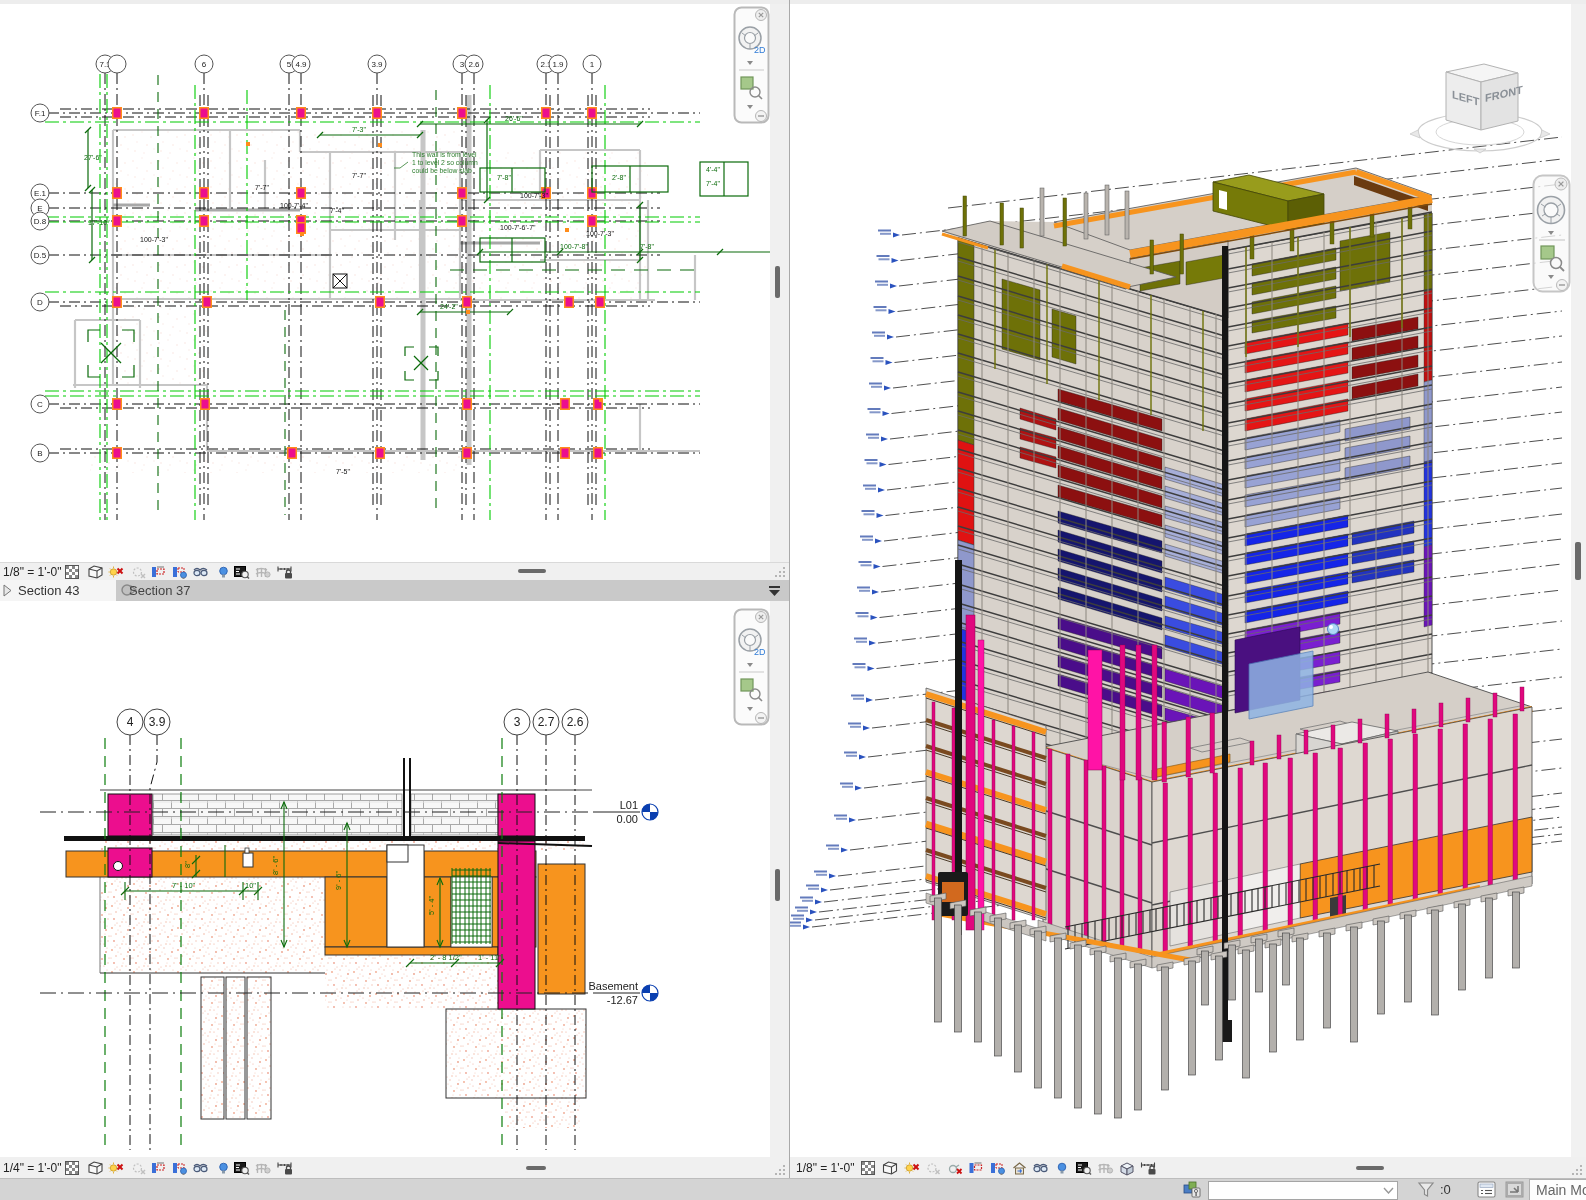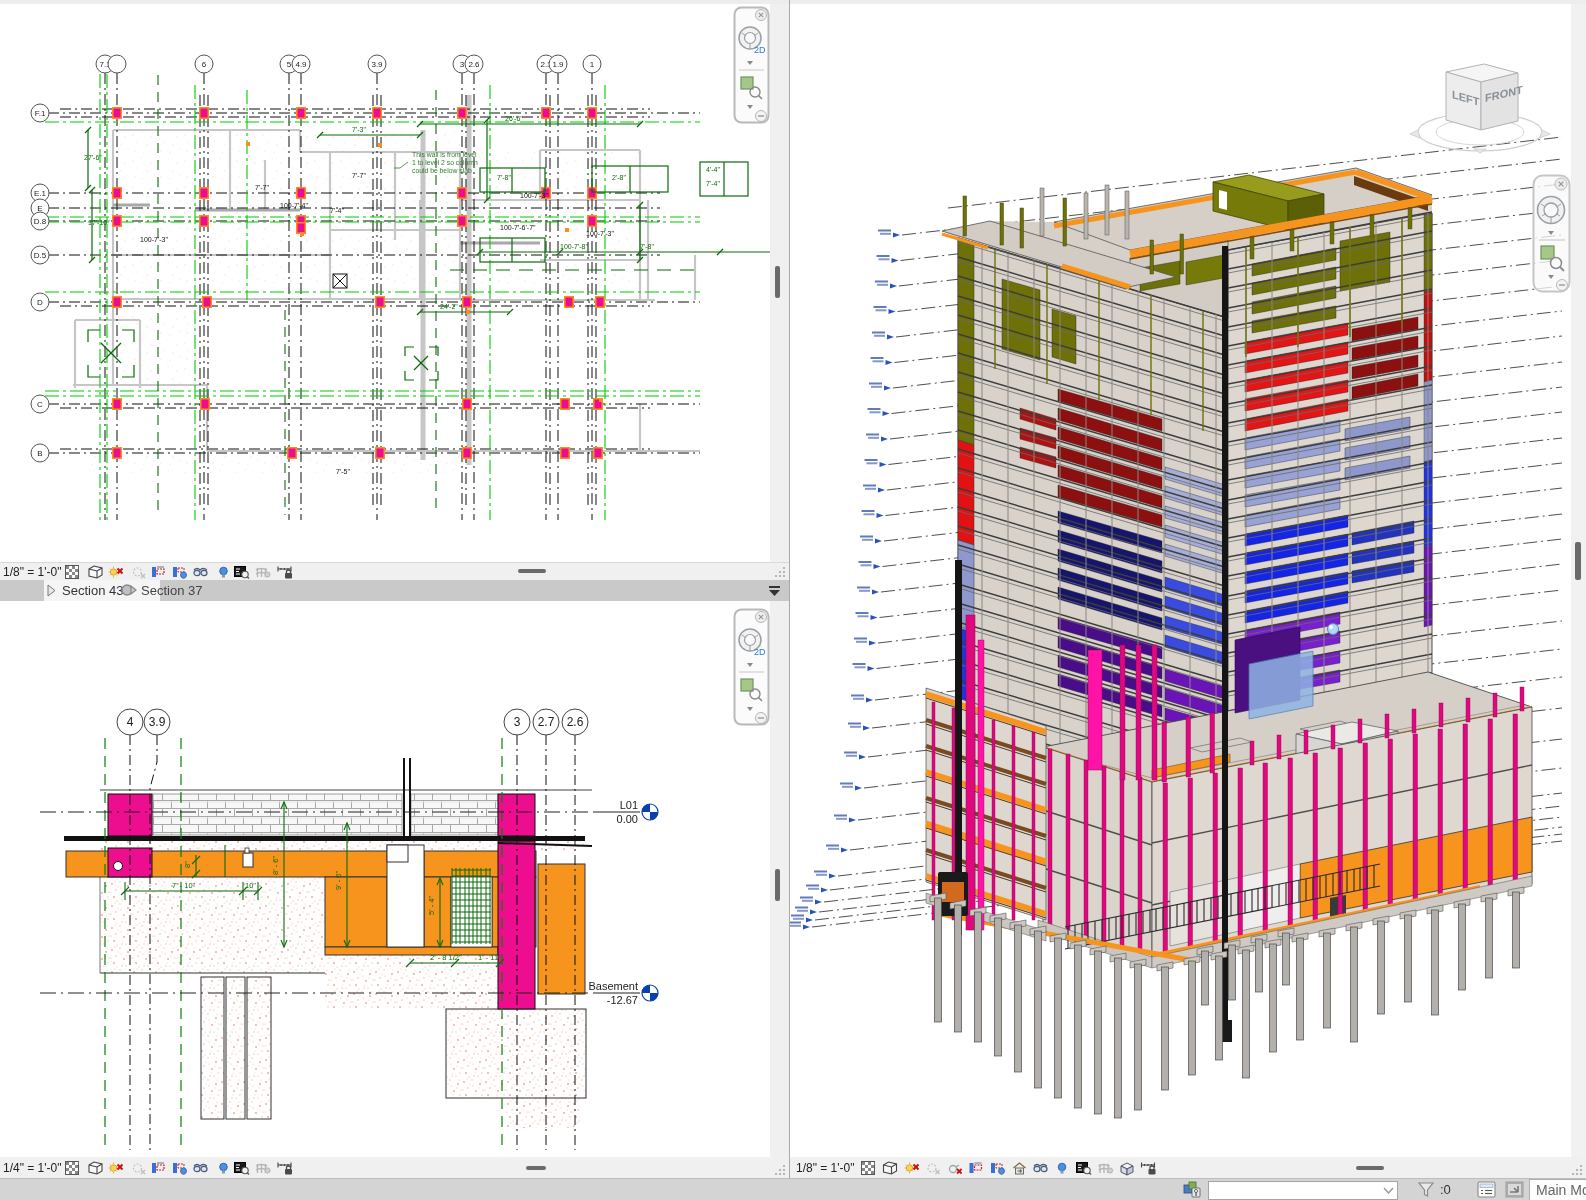--- a/index.html
+++ b/index.html
@@ -447,32 +447,32 @@
         <rect x="4" y="4" width="2" height="2"></rect>
         <rect x="8" y="4" width="2" height="2"></rect>
         <rect x="0" y="8" width="2" height="2"></rect>
         <rect x="4" y="8" width="2" height="2"></rect>
         <rect x="8" y="8" width="2" height="2"></rect>
       </g>
     </svg>
 </div>
 
 <div id="tabs" class="abs">
-  <div class="tab" style="left:0;width:116px;background:#f5f5f5;margin-left:44px;">
+  <div class="tab" style="left:0;width:116px;background:#f5f5f5;">
     <svg class="abs" style="left:2px;top:4px" width="12" height="13" viewBox="0 0 12 13">
         <path d="M2 1 L9 6.5 L2 12 Z" fill="#e8e8e8" stroke="#777" stroke-width="1"></path>
       </svg>
     <span style="position:absolute;left:18px;top:3px;">Section 43</span>
   </div>
   <div class="tab" style="left:117px;width:300px;">
     <svg class="abs" style="left:4px;top:3px" width="16" height="15" viewBox="0 0 16 15">
         <circle cx="6" cy="7" r="5" fill="#c0c0c0" stroke="#888" stroke-width="1.4"></circle>
         <path d="M10 3 L15 7 L10 11 Z" fill="#c9c9c9" stroke="#888" stroke-width="1.2"></path>
       </svg>
-    <span style="position:absolute;left:24px;top:3px;color:#444;">Section 37</span>
+    <span style="position:absolute;left:12px;top:3px;color:#444;">Section 37</span>
   </div>
   <svg class="abs" style="left:768px;top:6px" width="14" height="11" viewBox="0 0 14 11">
       <rect x="1" y="0" width="11" height="2" fill="#333"></rect>
       <path d="M1 4 L12 4 L6.5 10 Z" fill="#333"></path>
     </svg>
 </div>
 
 <div id="vp2" class="abs">
 <svg width="770" height="556" viewBox="0 601 770 556" xmlns="http://www.w3.org/2000/svg">
 

